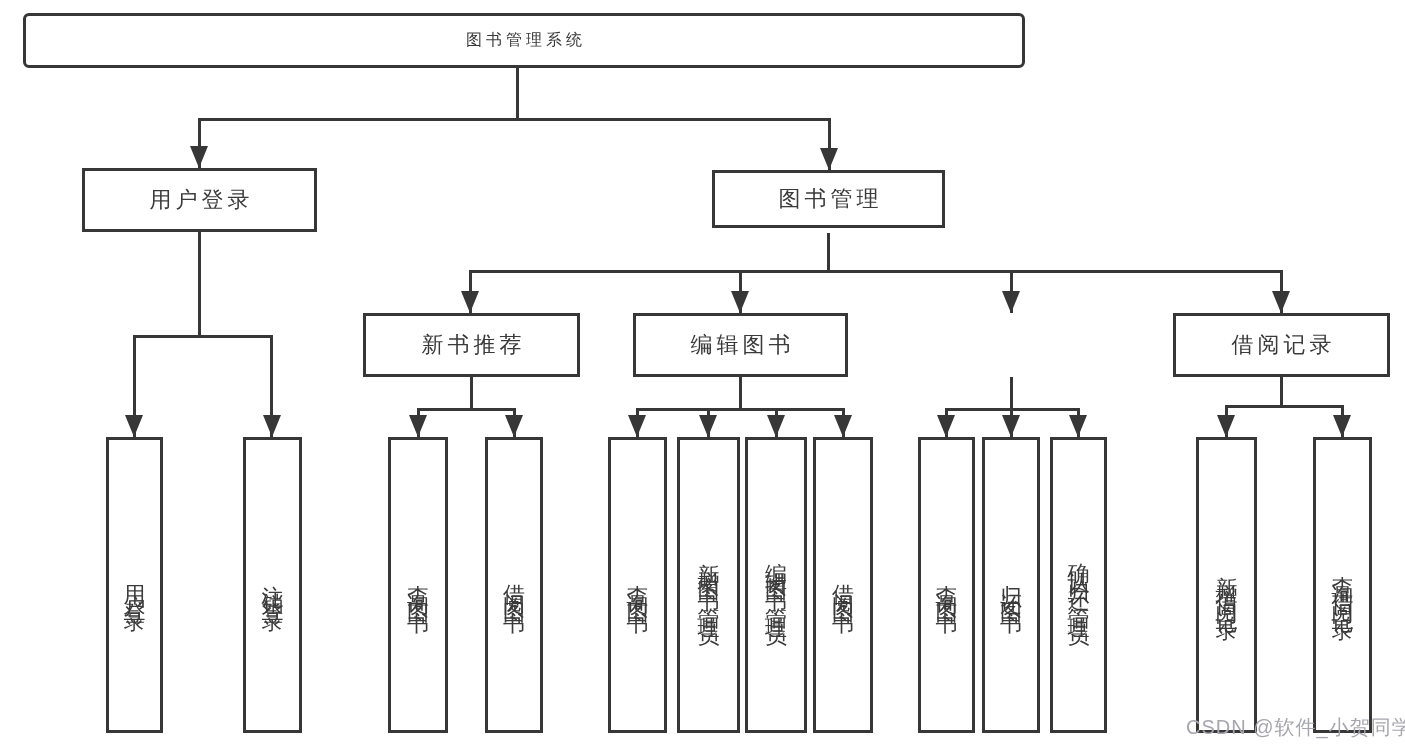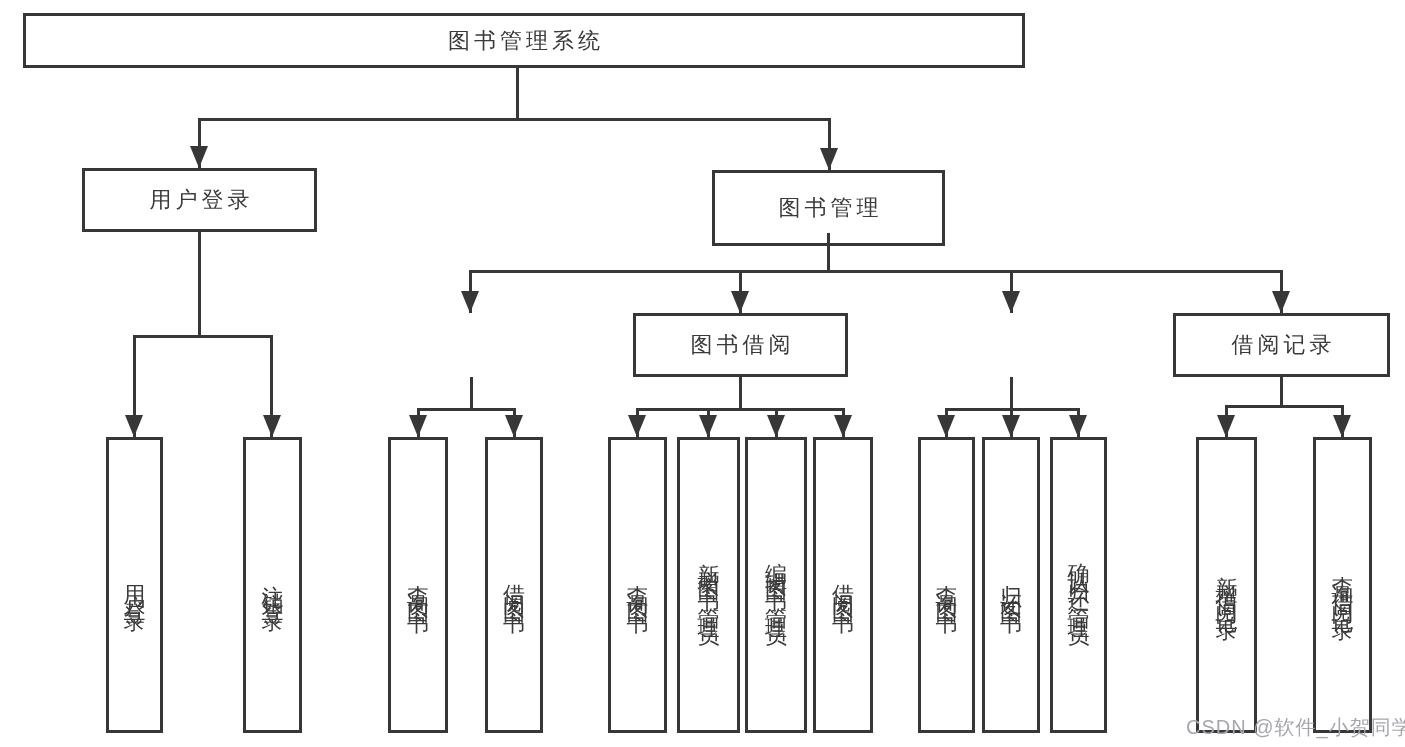--- a/index.html
+++ b/index.html
@@ -18,21 +18,21 @@
     background: #ffffff;
     color: #3a3a3a;
     display: flex;
     align-items: center;
     justify-content: center;
     font-size: 22px;
     letter-spacing: 4px;
     text-indent: 4px;
     white-space: nowrap;
   }
-  .node.root { font-size: 22px; }
+  .node.root { font-size: 16px; border-radius: 6px; }
   .node.leaf {
     writing-mode: vertical-rl;
     text-orientation: mixed;
     letter-spacing: 9px;
     text-indent: 0;
     white-space: normal;
     line-height: 1;
   }
   .vline { position: absolute; width: 3px; background: #373737; }
   .hline { position: absolute; height: 3px; background: #373737; }
@@ -54,23 +54,24 @@
   }
 </style>
 </head>
 <body>
 
 <div class="canvas">
 
   <div class="node root" style="left:23px; top:13px; width:1002px; height:55px;">图书管理系统</div>
 
   <div class="node" style="left:82px; top:168px; width:235px; height:64px;">用户登录</div>
-  <div class="node" style="left:712px; top:170px; width:233px; height:76px;">图书管理</div>
+  <div class="node" style="left:712px; top:170px; width:233px; height:58px;">图书管理</div>
 
-  <div class="node" style="left:633px; top:313px; width:215px; height:64px;">图书借阅</div>
+  <div class="node" style="left:363px; top:313px; width:217px; height:64px;">新书推荐</div>
+  <div class="node" style="left:633px; top:313px; width:215px; height:64px;">编辑图书</div>
   <div class="node" style="left:1173px; top:313px; width:217px; height:64px;">借阅记录</div>
 
   <div class="node leaf" style="left:106px; top:437px; width:57px; height:296px;">用户登录</div>
   <div class="node leaf" style="left:243px; top:437px; width:59px; height:296px;">注销登录</div>
 
   <div class="node leaf" style="left:388px; top:437px; width:60px; height:296px;">查询图书</div>
   <div class="node leaf" style="left:485px; top:437px; width:58px; height:296px;">借阅图书</div>
 
   <div class="node leaf" style="left:608px; top:437px; width:59px; height:296px;">查询图书</div>
   <div class="node leaf" style="left:677px; top:437px; width:63px; height:296px;">新增图书（管理员）</div>

